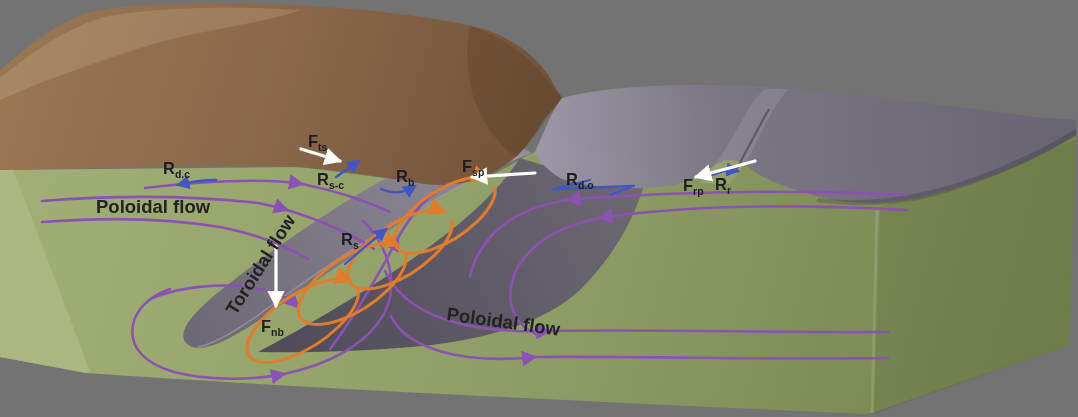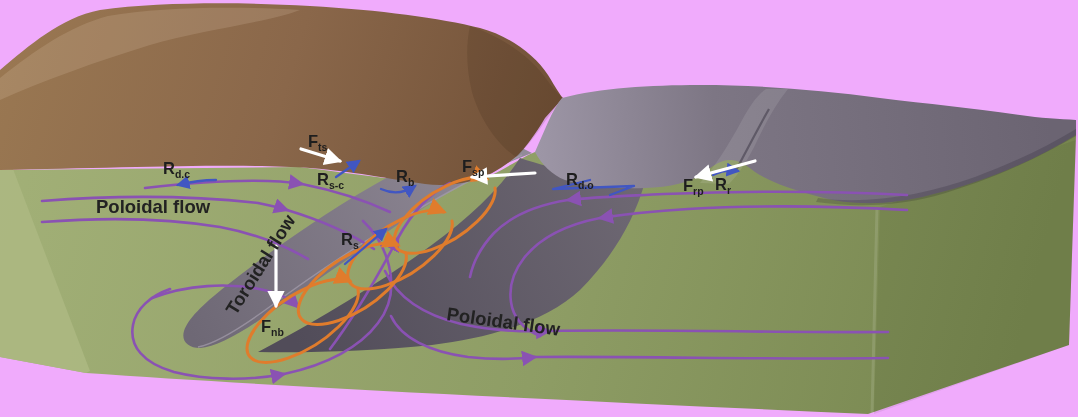--- a/index.html
+++ b/index.html
@@ -1,16 +1,16 @@
 <!DOCTYPE html>
 <html><head>
 <meta charset="utf-8">
 <style>
   html,body{margin:0;padding:0;background:#ffffff;}
-  .stage{position:relative;width:1078px;height:417px;background:#f0abfc;overflow:hidden;
+  .stage{position:relative;width:1078px;height:417px;background:#737373;overflow:hidden;
          font-family:"Liberation Sans", sans-serif;}
   svg{display:block;}
   .lbl{font-family:"Liberation Sans", sans-serif;font-size:16.5px;font-weight:600;fill:#1e1e1e;}
   .lbl .sub{font-size:10.5px;font-weight:600;}
   .flowlbl{font-family:"Liberation Sans", sans-serif;font-size:18.5px;font-weight:600;fill:#222222;}
   .pflow{fill:none;stroke:#8a52b3;stroke-width:2.6;stroke-linecap:round;}
   .oflow{fill:none;stroke:#e07c2c;stroke-width:3;stroke-linecap:round;}
   .barrow{fill:none;stroke:#4156c2;stroke-width:2.3;stroke-linecap:round;stroke-linejoin:round;}
   .warrow{fill:none;stroke:#ffffff;stroke-width:3.2;stroke-linecap:round;}
 </style>

